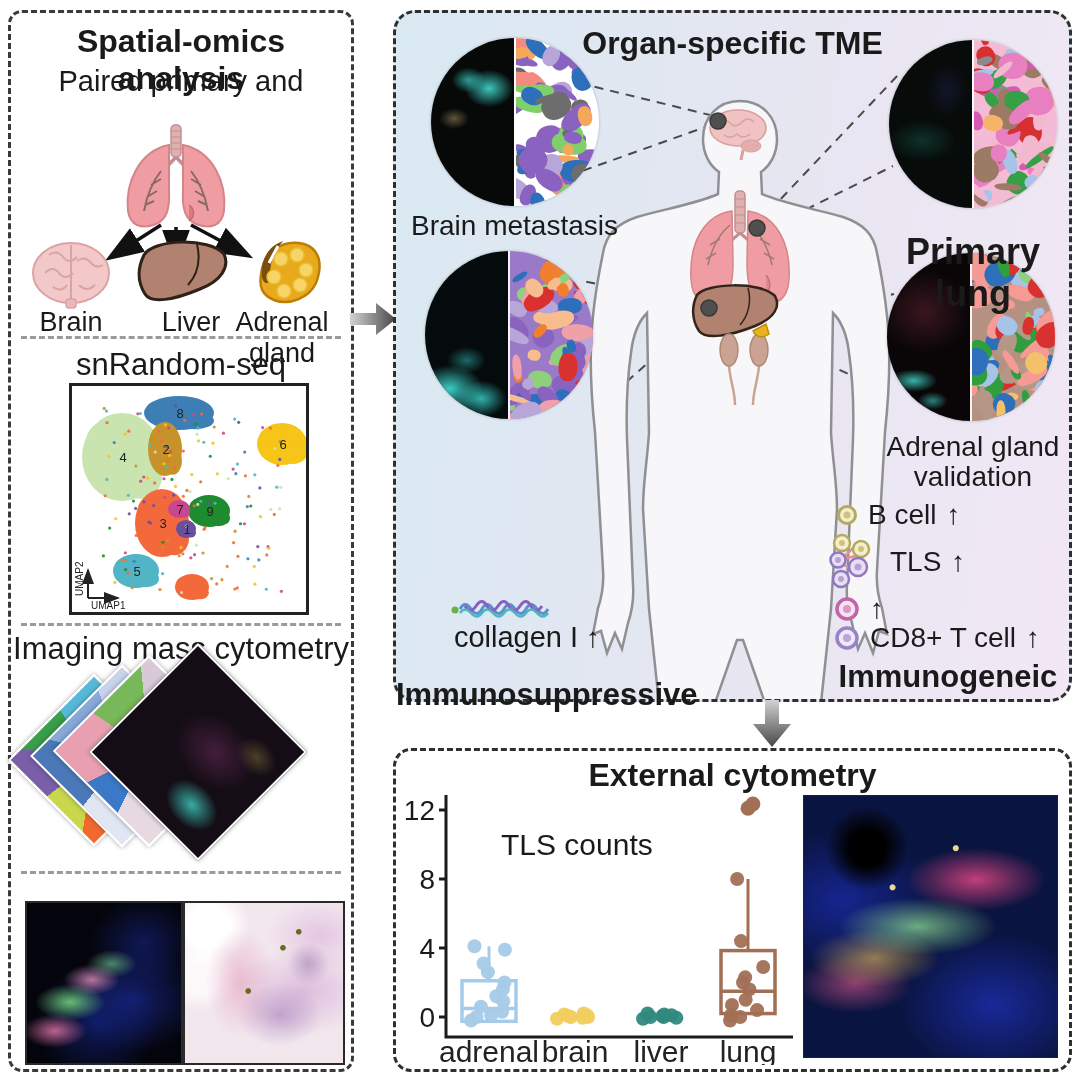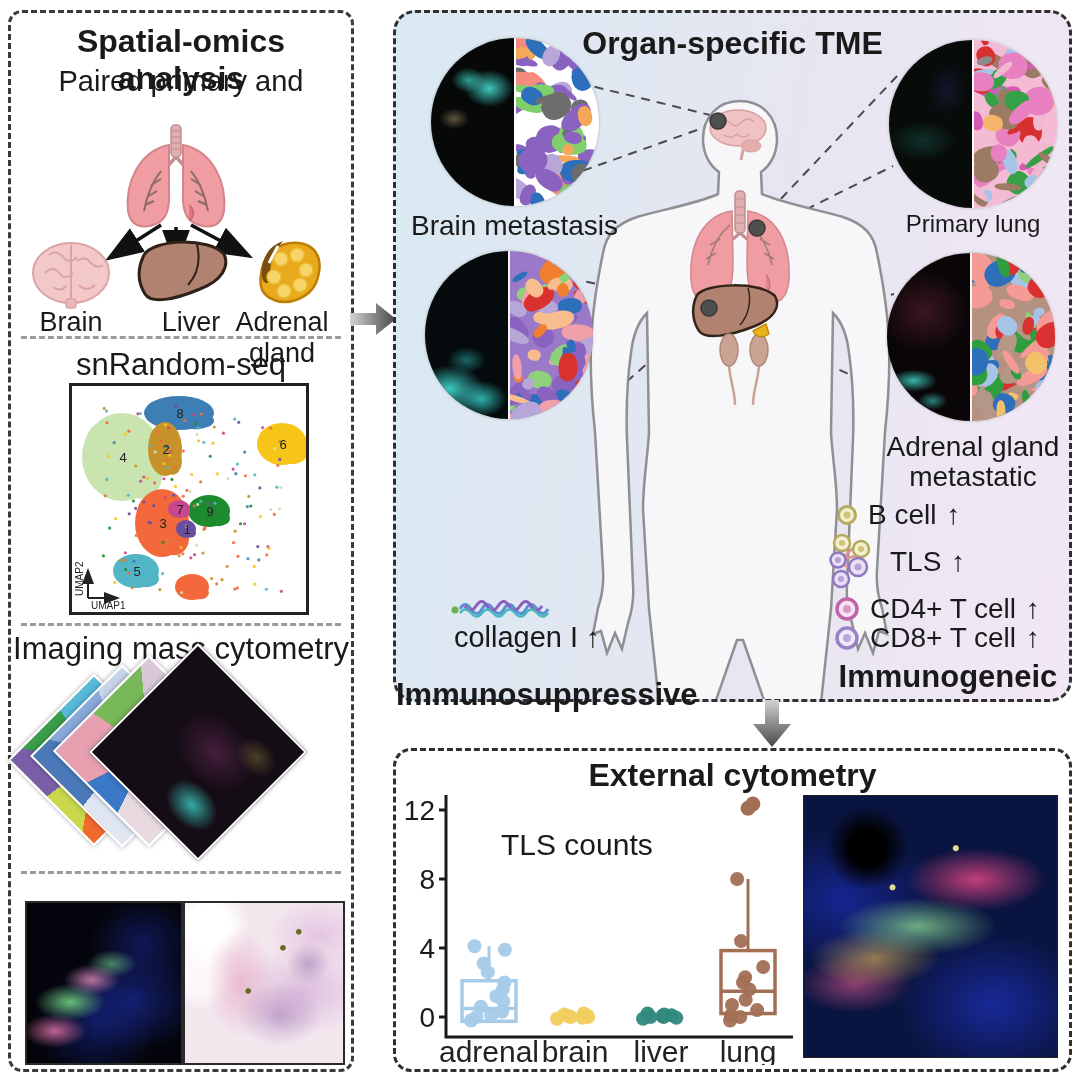--- a/index.html
+++ b/index.html
@@ -763,23 +763,23 @@
           <span style="width: 21.1344px; height: 9.55628px; left: 83.6261%; top: 3.68416%; background: rgb(245, 154, 148); transform: translate(-50%, -50%) rotate(-15.71deg);"></span>
           <span style="width: 28.1035px; height: 14.2238px; left: 58.4176%; top: 24.0984%; background: rgb(245, 154, 148); transform: translate(-50%, -50%) rotate(18.1962deg);"></span>
           <span style="width: 22.1282px; height: 20.803px; left: 80.9794%; top: 20.1384%; background: rgb(217, 48, 48); transform: translate(-50%, -50%) rotate(28.8659deg);"></span>
           <span style="width: 8.23274px; height: 26.9914px; left: 46.9129%; top: 65.0979%; background: rgb(245, 154, 148); transform: translate(-50%, -50%) rotate(-33.0689deg);"></span>
           <span style="width: 9.01214px; height: 23.3012px; left: 35.5206%; top: 94.4297%; background: rgb(245, 192, 106); transform: translate(-50%, -50%) rotate(-1.48928deg);"></span>
           <span style="width: 17.809px; height: 8.21307px; left: 68.4125%; top: 9.04089%; background: rgb(45, 111, 186); transform: translate(-50%, -50%) rotate(-19.1844deg);"></span>
         </div>
     </div>
 
     <div class="abs lbl" style="left:15px;top:197px;font-size:28px;">Brain metastasis</div>
-    <div class="abs ctr lbl" style="left:483px;top:197px;width:188px;font-size:24px;">Primary lung</div>
+    <div class="abs ctr lbl" style="left:483px;top:218px;width:188px;font-size:36px;font-weight:bold;">Primary lung</div>
     <div class="abs ctr lbl" style="left:483px;top:418px;width:188px;font-size:28px;">Adrenal gland</div>
-    <div class="abs ctr lbl" style="left:483px;top:448px;width:188px;font-size:28px;">metastatic</div>
+    <div class="abs ctr lbl" style="left:483px;top:448px;width:188px;font-size:28px;">validation</div>
 
     <div class="abs ctr" style="left:36px;top:608px;width:190px;font-size:29px;">
       <span>collagen I</span>
       <span class="uarr">↑</span>
     </div>
     <div class="abs ctr state" style="left:0px;top:664px;width:290px;">Immunosuppressive</div>
 
     <div class="legend-row" style="left:440px;top:486px;">
       <svg width="22" height="22" viewBox="0 0 22 22">
         <circle cx="11" cy="11" r="8.5" fill="#f2eecf" stroke="#b5ab5e" stroke-width="3"></circle>
@@ -805,21 +805,20 @@
         </g>
       </svg>
       <span>TLS</span>
       <span class="uarr">↑</span>
     </div>
     <div class="legend-row" style="left:438px;top:580px;">
       <svg width="26" height="26" viewBox="0 0 26 26">
         <circle cx="13" cy="13" r="10" fill="#f6e3f0" stroke="#c364aa" stroke-width="3.5"></circle>
         <circle cx="13" cy="13" r="4" fill="#d898c8"></circle>
       </svg>
-      <span>CD4+ T cell</span>
       <span class="uarr">↑</span>
     </div>
     <div class="legend-row" style="left:438px;top:609px;">
       <svg width="26" height="26" viewBox="0 0 26 26">
         <circle cx="13" cy="13" r="10" fill="#efe9f7" stroke="#9a82c6" stroke-width="3.5"></circle>
         <circle cx="13" cy="13" r="4" fill="#baa6da"></circle>
       </svg>
       <span>CD8+ T cell</span>
       <span class="uarr">↑</span>
     </div>

